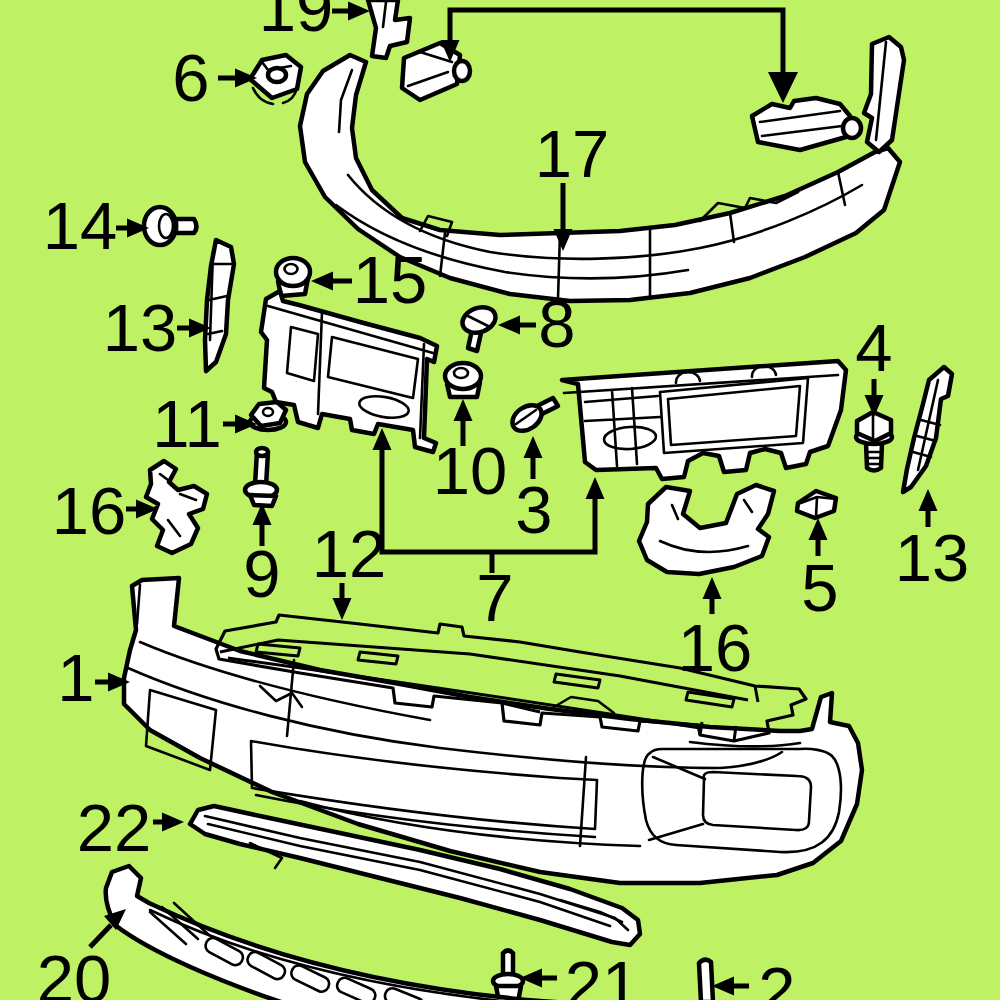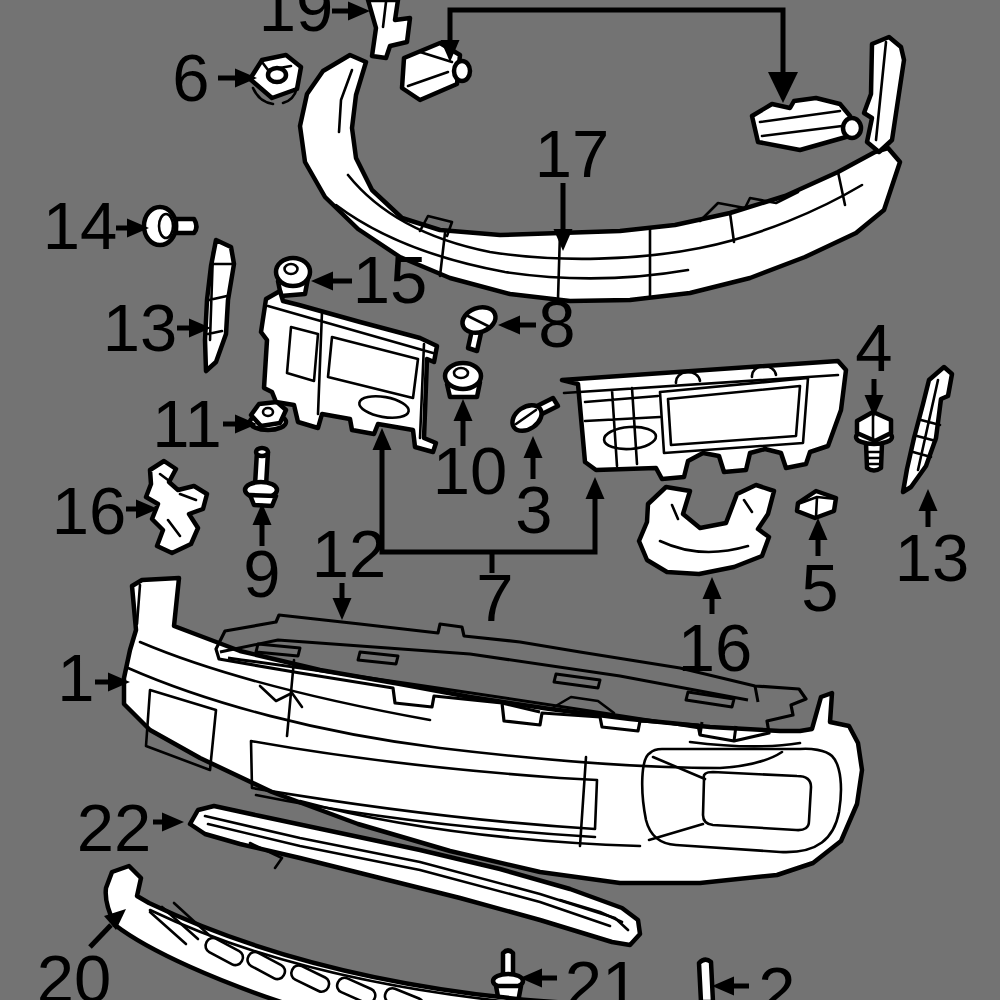--- a/index.html
+++ b/index.html
@@ -1,16 +1,16 @@
 <!DOCTYPE html>
 <html><head>
 <meta charset="utf-8">
 <style>
   html,body{margin:0;padding:0;background:#fff;}
-  .stage{position:relative;width:1000px;height:1000px;background:#737373;overflow:hidden;}
+  .stage{position:relative;width:1000px;height:1000px;background:#bef264;overflow:hidden;}
   svg{display:block;}
   .callout{font-family:"Liberation Sans",sans-serif;font-size:67px;fill:#000;text-anchor:middle;cursor:pointer;}
   .ol{fill:#fff;stroke:#000;stroke-width:4.5;stroke-linejoin:round;stroke-linecap:round;}
   .ln{fill:none;stroke:#000;stroke-width:2.6;stroke-linejoin:round;stroke-linecap:round;}
   .lnb{fill:none;stroke:#000;stroke-width:3.2;stroke-linejoin:round;stroke-linecap:round;}
   .ar{fill:none;stroke:#000;stroke-width:5;stroke-linejoin:miter;stroke-linecap:butt;}
   .ah{fill:#000;stroke:none;}
   .hlln{fill:none;stroke:#000;stroke-width:3;stroke-linejoin:round;}
 </style>
 </head>

